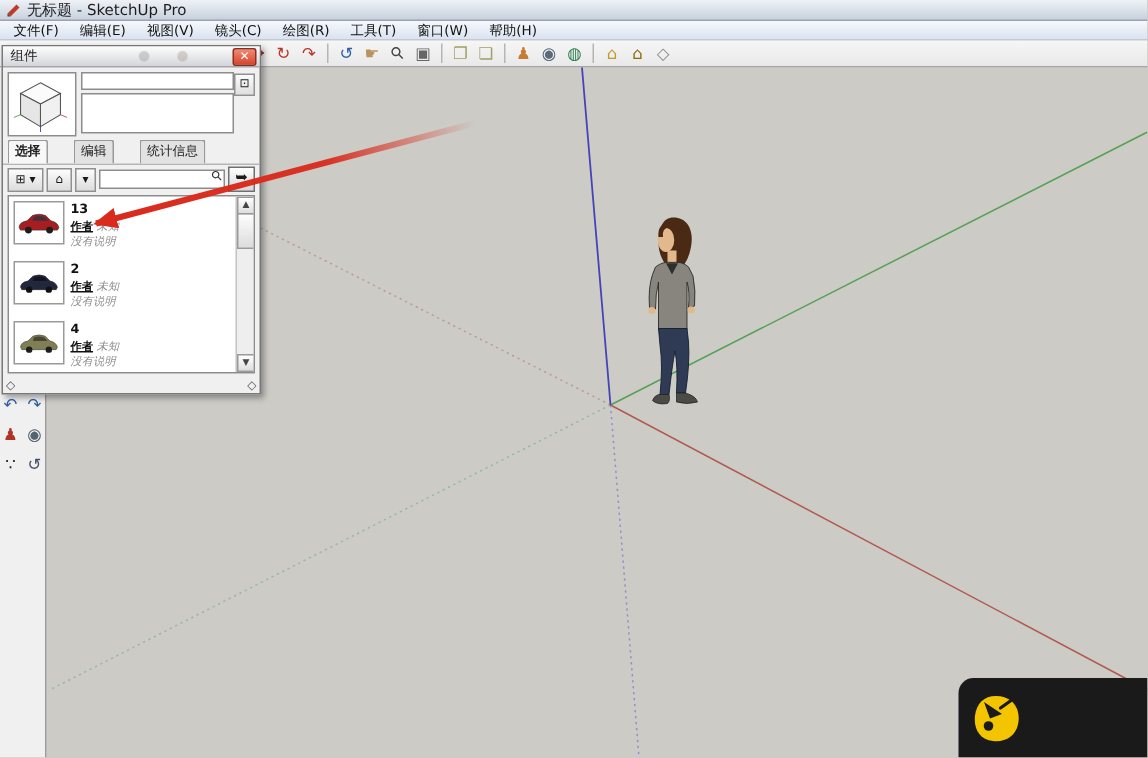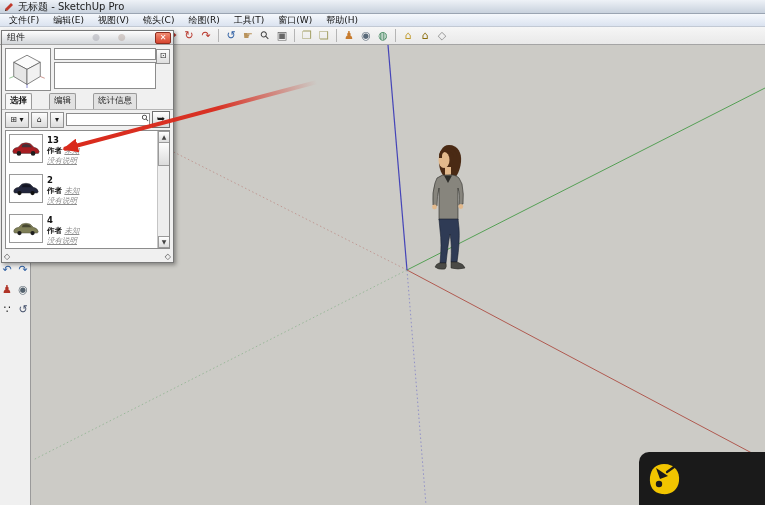--- a/index.html
+++ b/index.html
@@ -83,22 +83,22 @@
   .details-btn{width:16px;height:15px;border:1px solid #6f6f6f;background:linear-gradient(#fefefe,#d8d8d8);font-size:10px;line-height:14px;text-align:center;color:#1a1a1a;cursor:default;}
   .clist{
     position:absolute;left:3px;right:3px;top:99px;bottom:13px;
     background:#fff;border:1px solid #8c8c8c;overflow:hidden;
   }
   .citems{position:absolute;left:0;top:0;right:11px;bottom:0;}
   .citem{display:flex;gap:4px;padding:3px 2px 2px 3px;height:35px;cursor:default;}
   .citem-thumb{width:34px;height:29px;border:1px solid #9a9a9a;background:#fff;flex:none;display:flex;align-items:center;justify-content:center;box-sizing:border-box;}
   .citem-meta{font-size:7.5px;line-height:1.3;padding-top:1px;}
   .citem-id{font-size:8.5px;font-weight:bold;color:#111;}
-  .meta-label{font-weight:bold;color:#111;}
-  .meta-muted{color:#8e8e8e;font-style:italic;text-decoration:underline;}
+  .meta-label{font-weight:bold;color:#111;text-decoration:underline;}
+  .meta-muted{color:#8e8e8e;font-style:italic;}
   .scrollbar{position:absolute;right:0;top:0;bottom:0;width:11px;background:#eee;border-left:1px solid #c5c5c5;}
   .scroll-btn{position:absolute;left:0;width:10px;height:10px;border:1px solid #9a9a9a;background:linear-gradient(#fff,#ddd);font-size:6px;line-height:9px;text-align:center;color:#444;cursor:default;}
   .scroll-thumb{position:absolute;left:0;top:11px;width:10px;height:22px;border:1px solid #9a9a9a;background:linear-gradient(#fdfdfd,#dcdcdc);cursor:default;}
   .panel-bottom{position:absolute;left:2px;right:2px;bottom:0;height:12px;display:flex;justify-content:space-between;align-items:center;font-size:8px;color:#555;}
   
   .annotation{position:absolute;left:0;top:0;width:765px;height:505px;z-index:20;pointer-events:none;}
   
   .watermark{
     position:absolute;right:0;bottom:0;width:126px;height:53px;z-index:30;
     border-radius:10px 0 0 0;display:flex;align-items:center;gap:6px;

